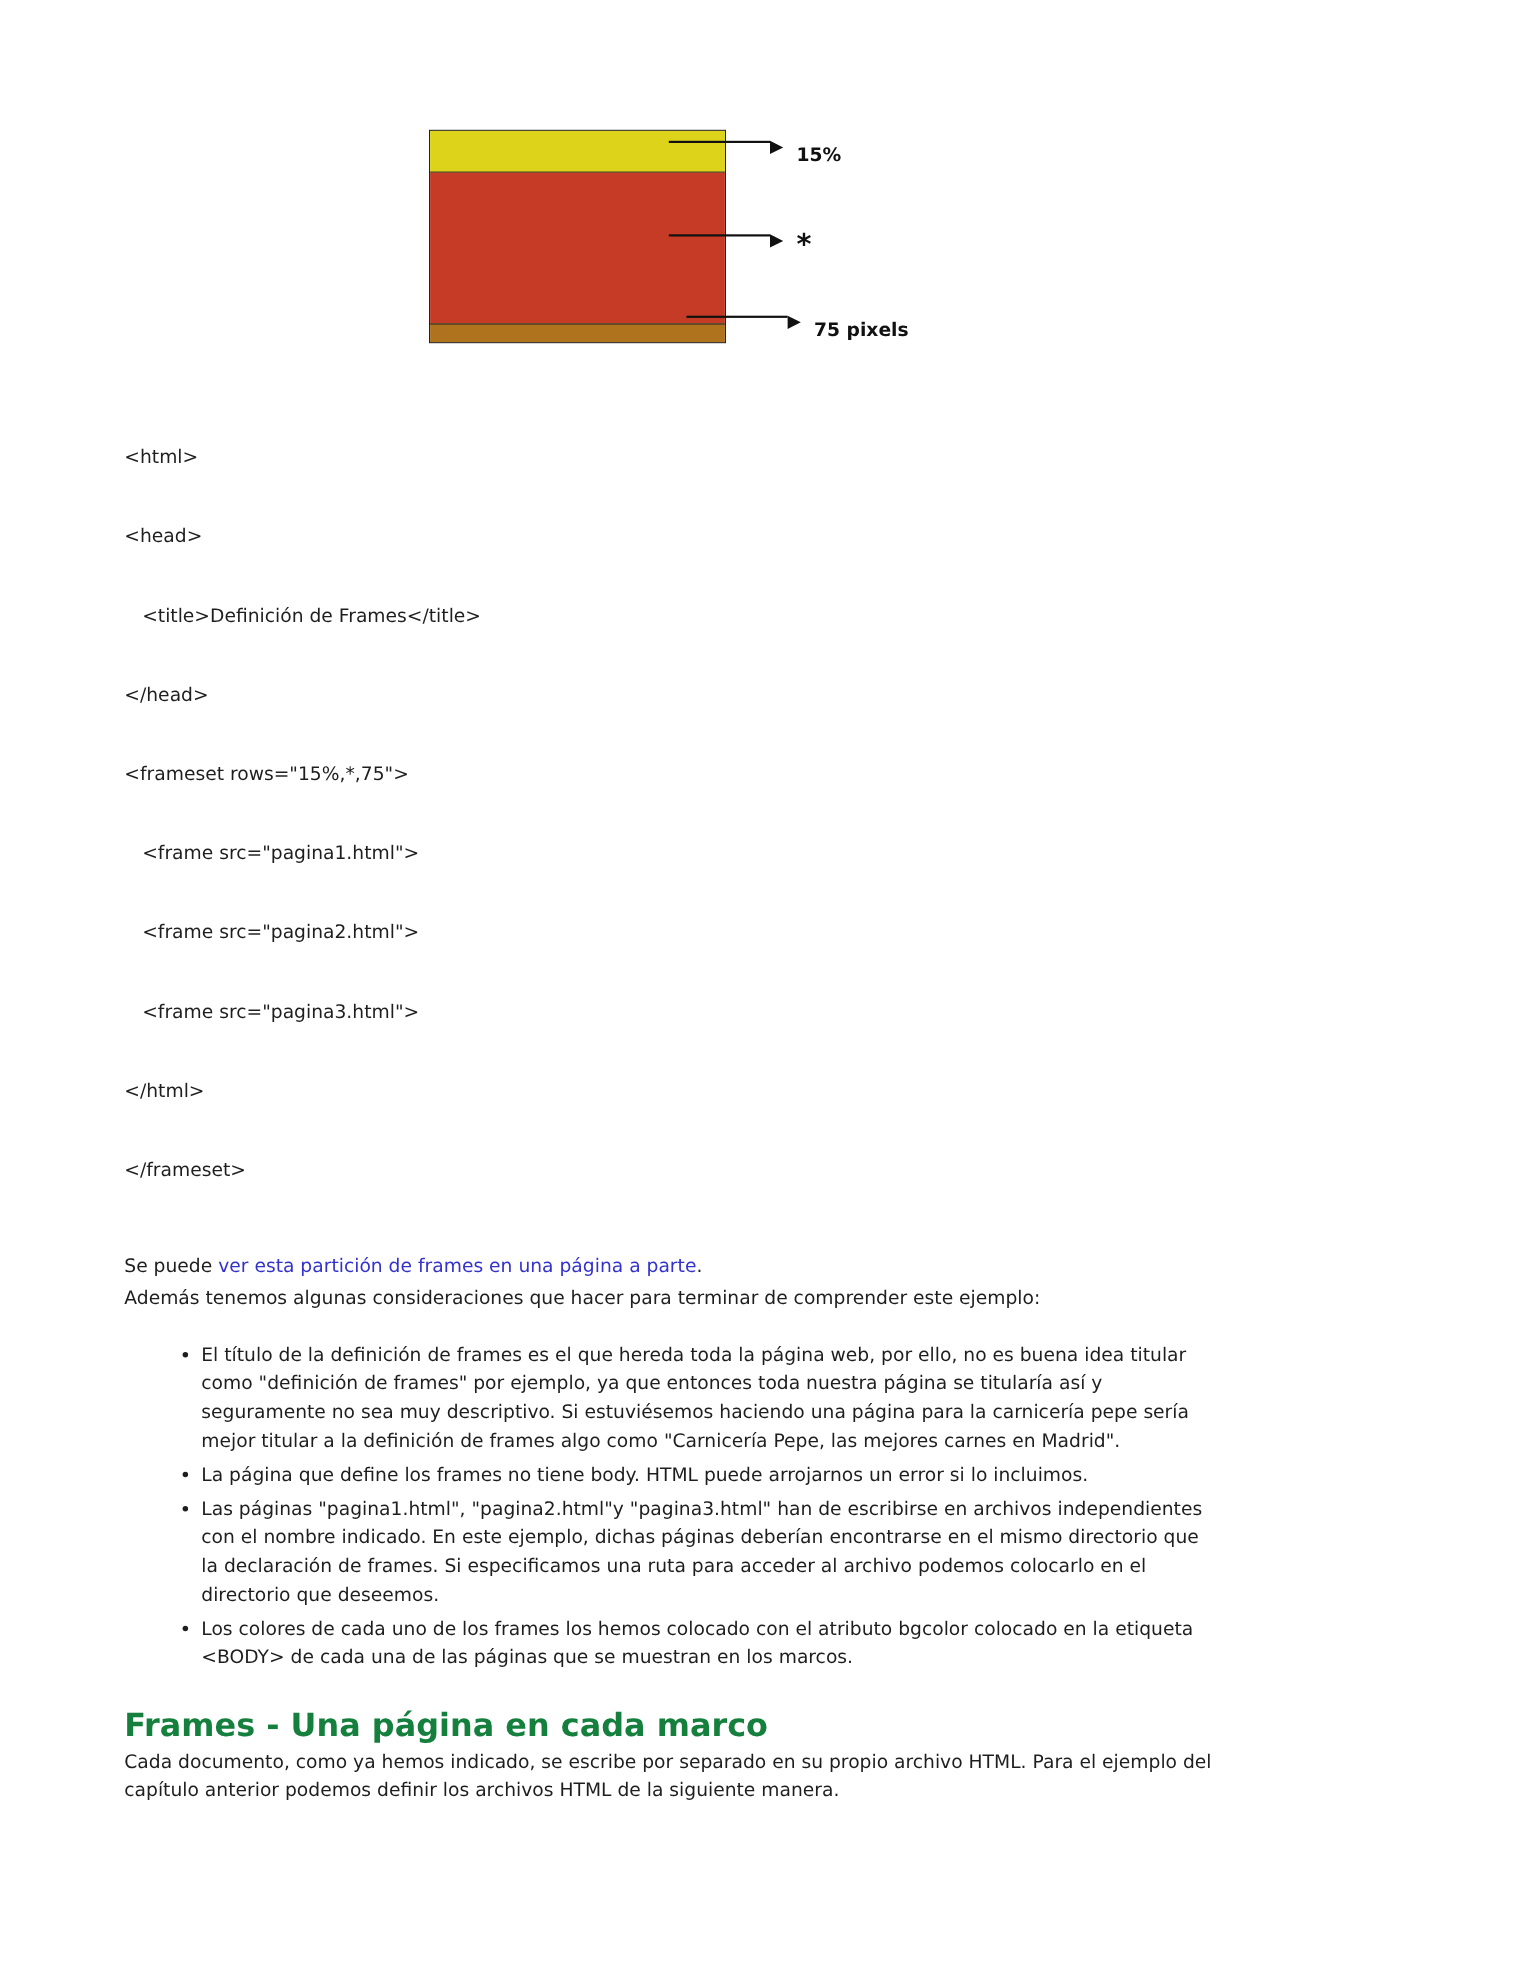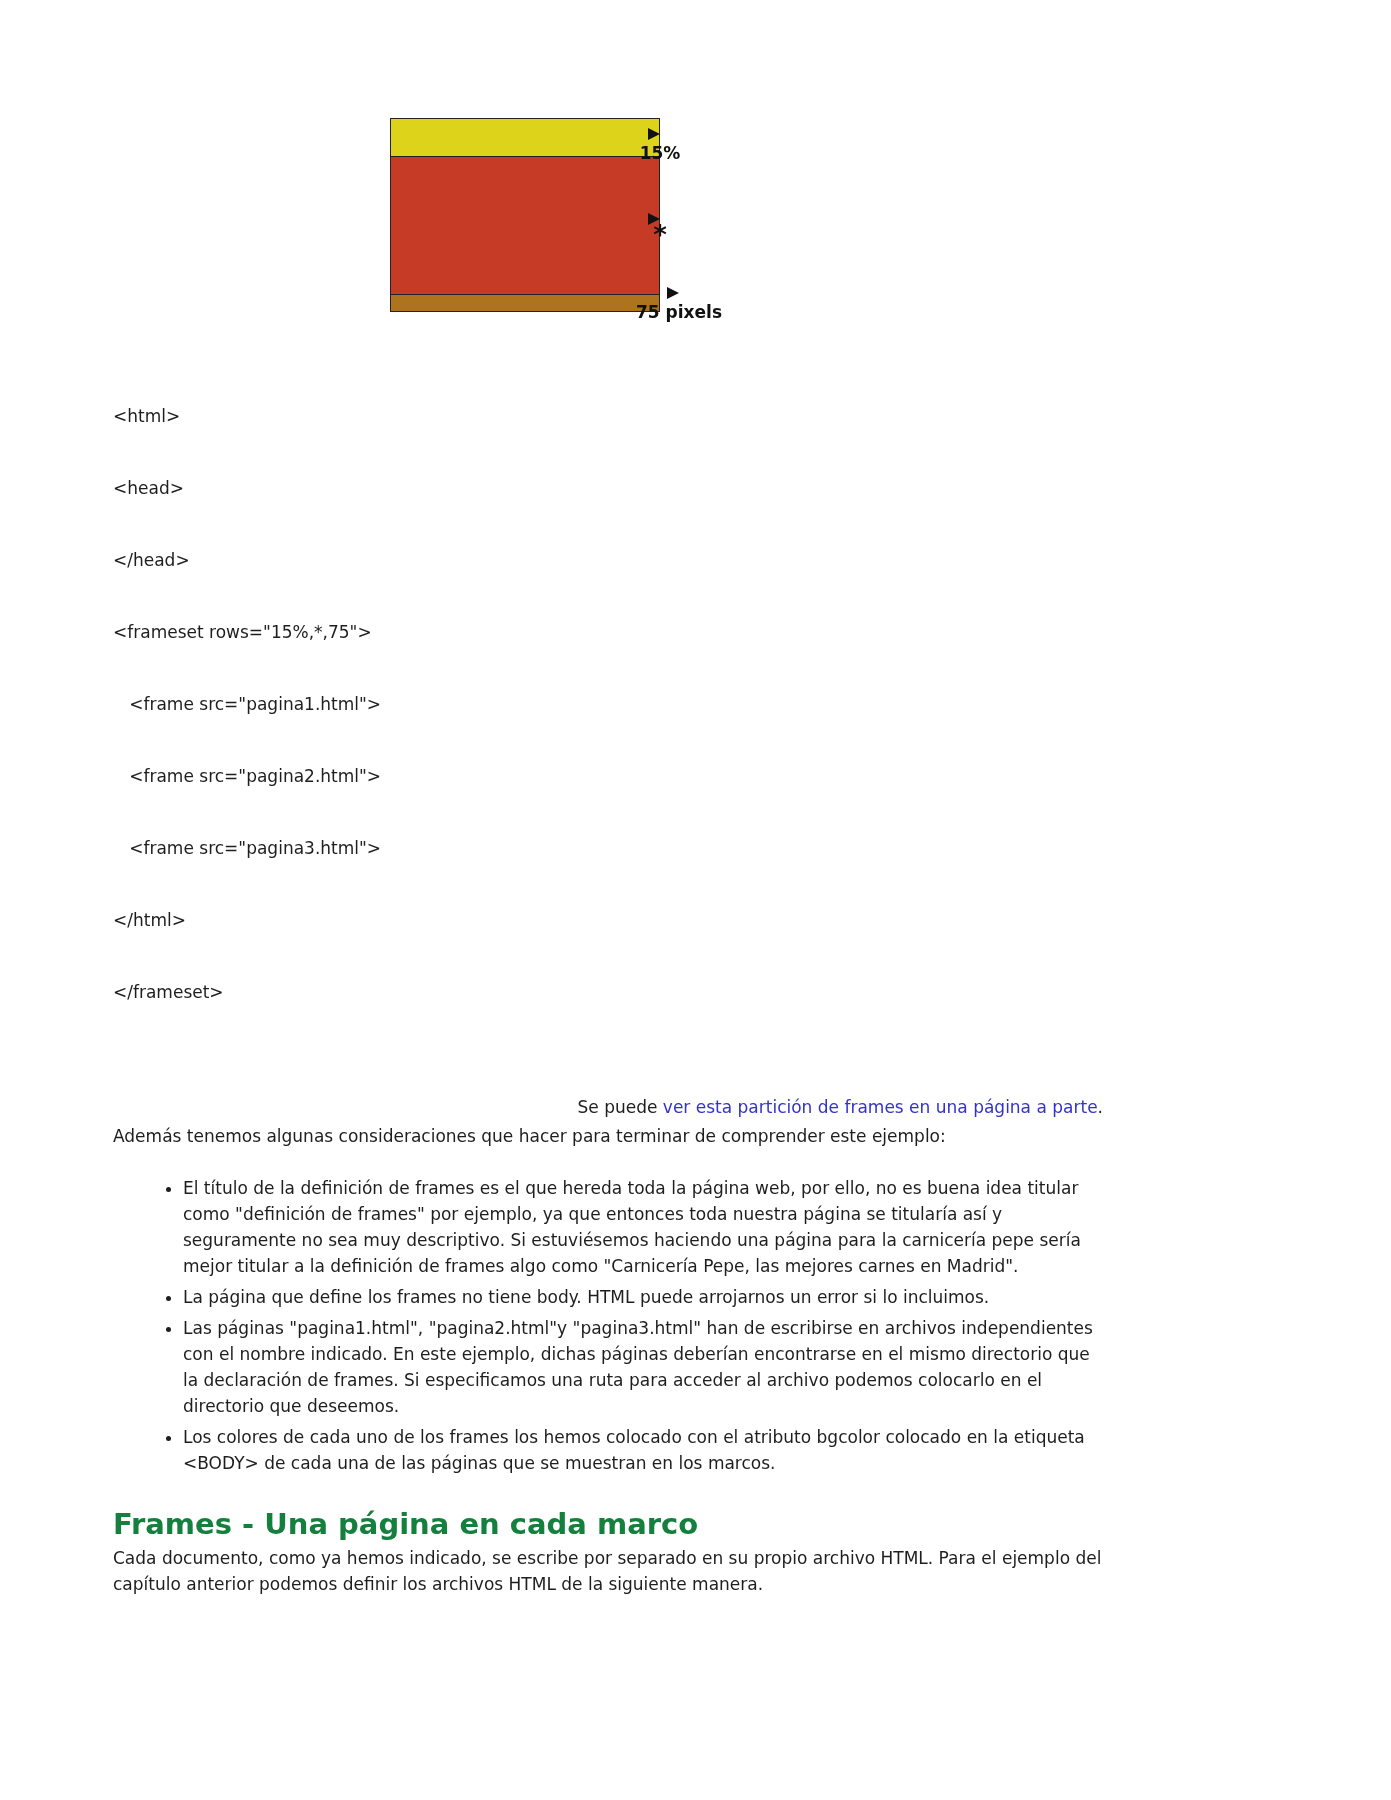--- a/index.html
+++ b/index.html
@@ -20,40 +20,40 @@
     position: absolute; left: 0; top: 0;
     width: 270px; height: 194px;
     border: 1px solid #222;
     display: flex; flex-direction: column;
   }
   .frame-row { width: 100%; }
   .row-top   { height: 38px; border-bottom: 1px solid #222; }
   .row-middle{ flex: 1; }
   .row-bottom{ height: 17px; border-top: 1px solid #222; }
 
-  .callout { position: absolute; display: flex; align-items: center; height: 24px; flex-direction: column; }
+  .callout { position: absolute; display: flex; height: 24px; }
   .callout-top    { top: 10px;  left: 218px; }
   .callout-middle { top: 95px;  left: 218px; }
   .callout-bottom { top: 169px; left: 234px; }
   .arrow-line { display: inline-block; width: 92px; height: 2px; background: #111; }
   .arrow-head {
     display: inline-block; width: 0; height: 0;
     border-left: 12px solid #111;
     border-top: 6px solid transparent;
     border-bottom: 6px solid transparent;
   }
   .callout-label { margin-left: 12px; font-weight: bold; font-size: 17px; color: #111; white-space: nowrap; }
   .callout-middle .callout-label { font-size: 26px; line-height: 20px; }
 
   
   .code { margin-top: 42px; white-space: pre; font-size: 17px; line-height: 24px; color: #1e1e1e; }
 
   
   .para { margin-top: 3px; }
-  .para-first { margin-top: 42px; text-align: right; }
+  .para-first { margin-top: 14px; }
   .link { color: #3333cc; text-decoration: none; cursor: pointer; }
 
   .bullets { margin-top: 26px; padding-left: 70px; }
   .bullet { margin-bottom: 5px; }
 
   .heading {
     margin-top: 30px;
     font-size: 29px;
     line-height: 36px;
     font-weight: bold;
@@ -87,20 +87,21 @@
     <div class="callout callout-bottom">
       <span class="arrow-line"></span>
         <span class="arrow-head"></span>
       <span class="callout-label">75 pixels</span>
     </div>
   </div>
 
   <div class="code">
     <div class="code-line">&lt;html&gt;</div>
     <div class="code-line">&lt;head&gt;</div>
+    <div class="code-line">   &lt;title&gt;Definición de Frames&lt;/title&gt;</div>
     <div class="code-line">&lt;/head&gt;</div>
     <div class="code-line">&lt;frameset rows="15%,*,75"&gt;</div>
     <div class="code-line">   &lt;frame src="pagina1.html"&gt;</div>
     <div class="code-line">   &lt;frame src="pagina2.html"&gt;</div>
     <div class="code-line">   &lt;frame src="pagina3.html"&gt;</div>
     <div class="code-line">&lt;/html&gt;</div>
     <div class="code-line">&lt;/frameset&gt;</div>
   </div>
 
   <p class="para para-first"><span>Se puede </span><a href="#" class="link" style="color: rgb(51, 51, 204);">ver esta partición de frames en una página a parte</a><span>.</span></p>

